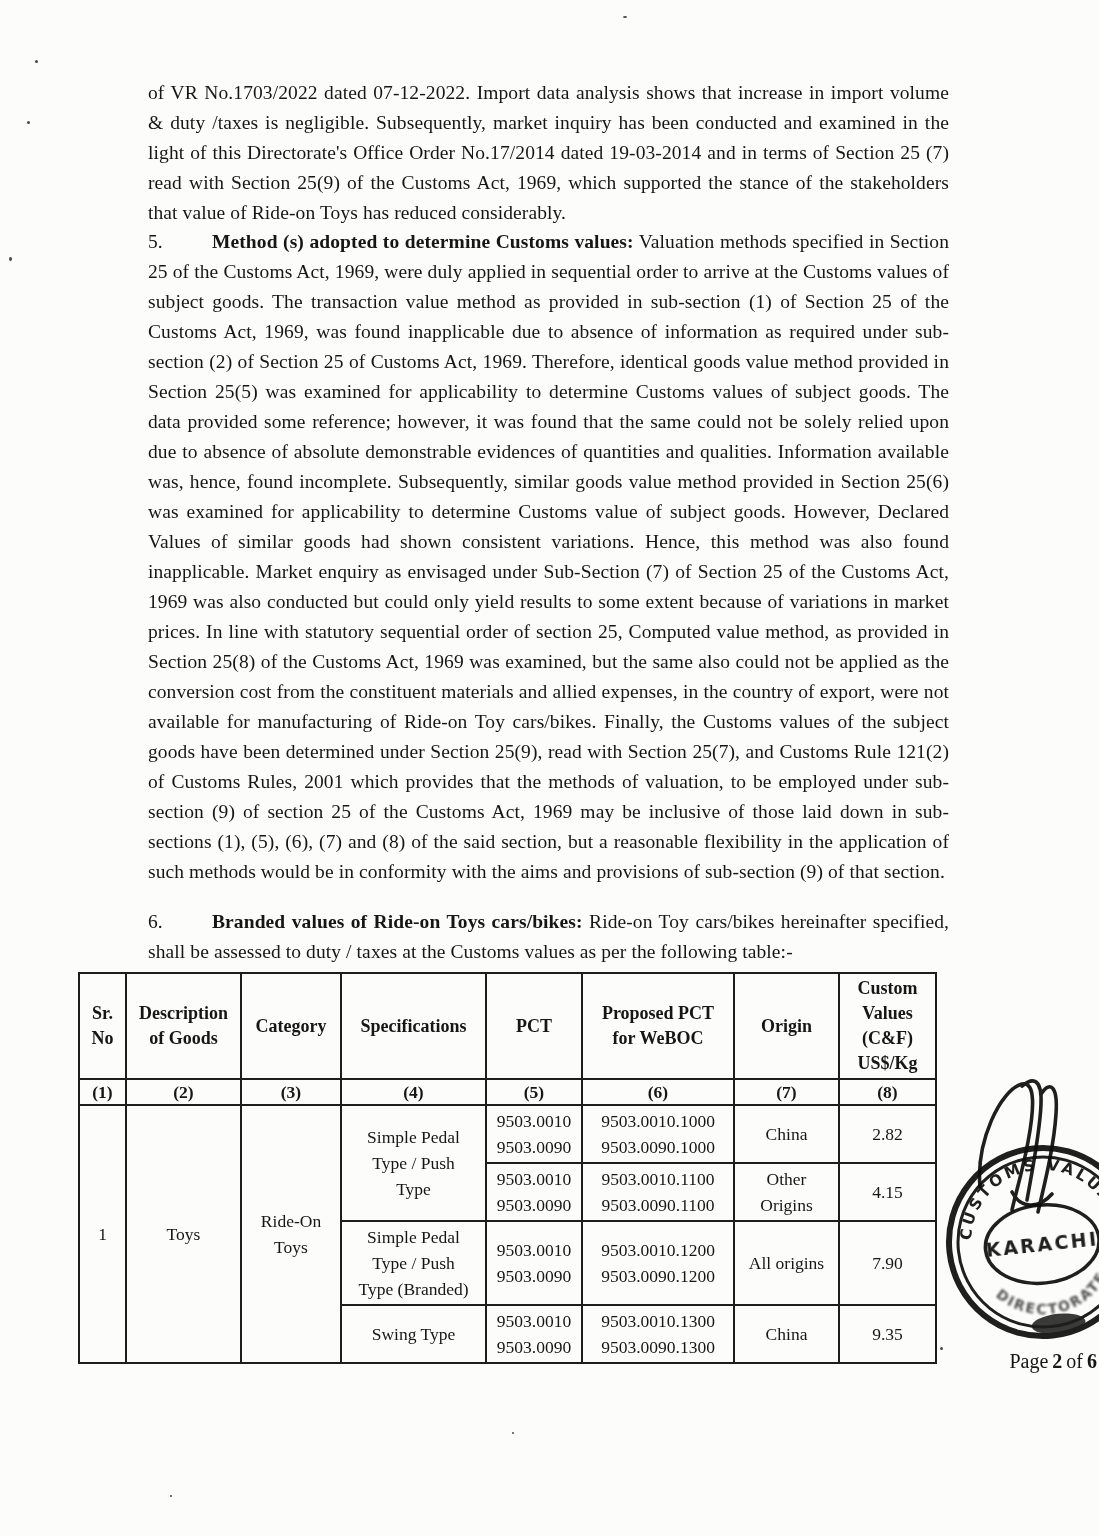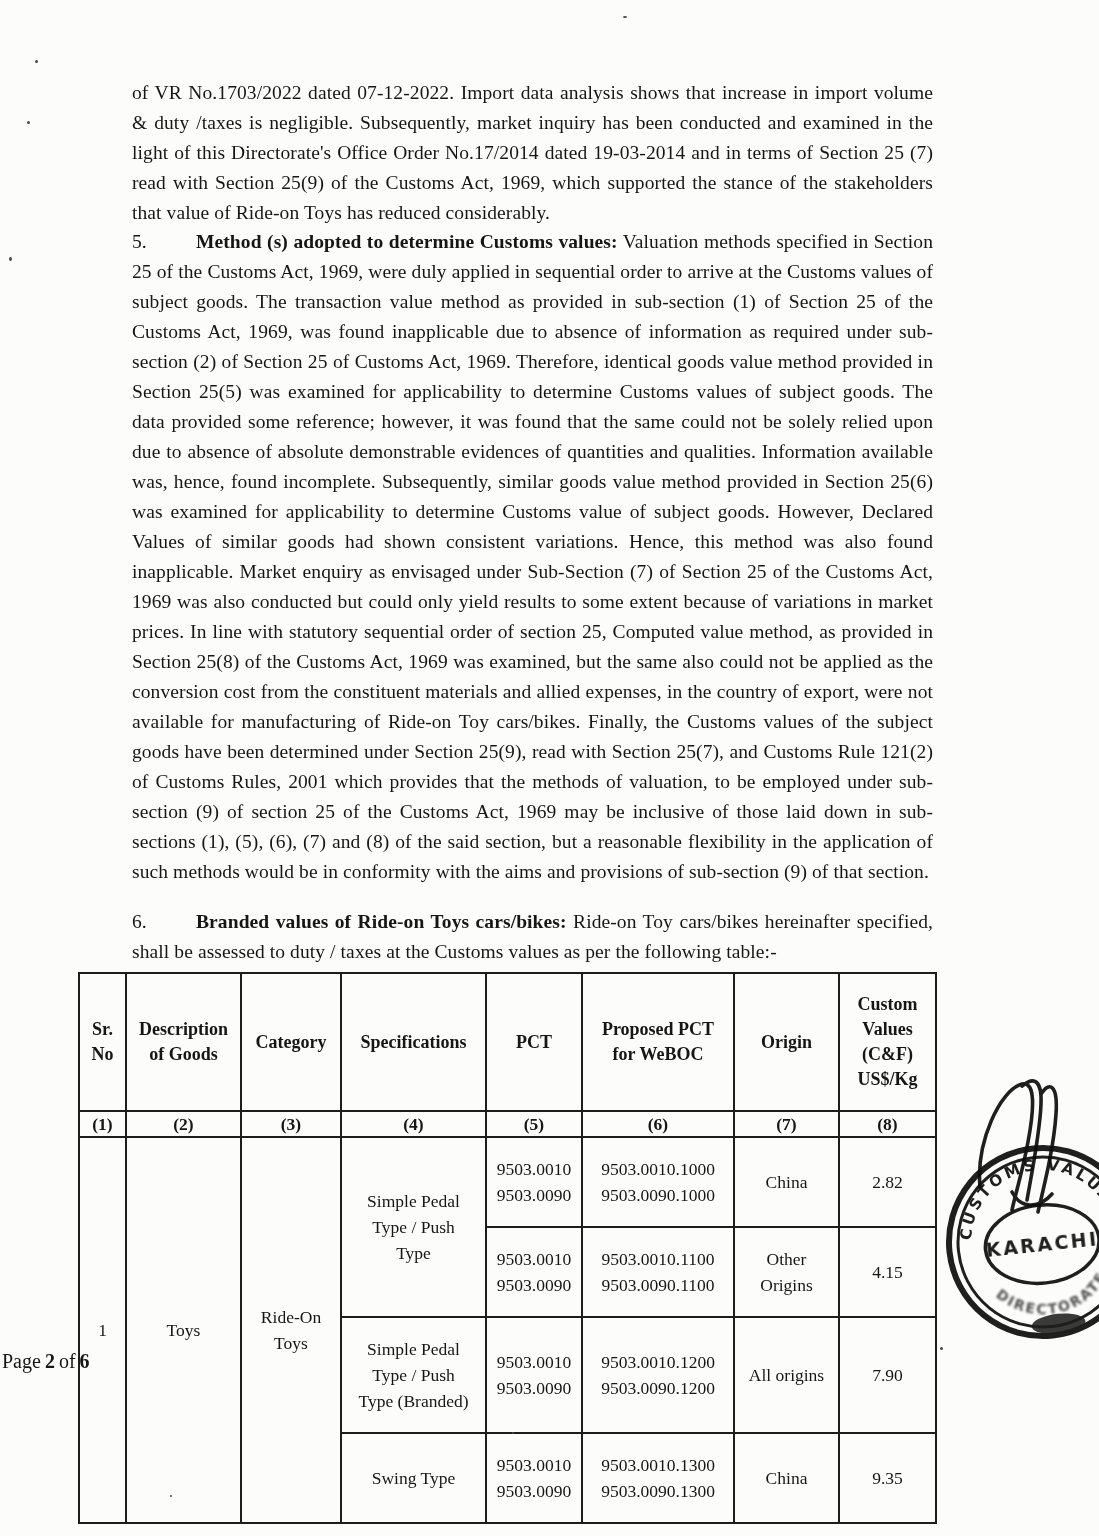--- a/index.html
+++ b/index.html
@@ -7,21 +7,21 @@
     position:relative;
     width:1099px; height:1536px;
     margin:0 auto;
     background:#fcfcfa;
     overflow:hidden;
     font-family:"Liberation Serif", serif;
     color:#161616;
   }
   .para {
     position:absolute;
-    left:132px; width:801px;
+    left:148px; width:801px;
     margin:0;
     text-align:justify;
     font-size:19.5px;
     line-height:30px;
     letter-spacing:0.1px;
   }
   #intro-para { top:78px; }
   #para-5 { top:227px; }
   #para-6 { top:907px; }
   .pnum { display:inline-block; width:64px; }
@@ -32,21 +32,21 @@
     position:absolute;
     left:78px; top:972px;
     border-collapse:collapse;
     table-layout:fixed;
     background:#fcfcfa;
   }
   .vtable th, .vtable td {
     border:2.5px solid #1d1d1d;
     text-align:center;
     vertical-align:middle;
-    padding:18px 4px;
+    padding:2px 4px;
     white-space:pre-line;
     font-size:17.5px;
     line-height:26px;
     font-weight:normal;
   }
   .vtable th {
     font-weight:bold;
     font-size:18px;
     line-height:25px;
     height:100px;
@@ -59,21 +59,21 @@
   }
   .vtable tr.r1 { height:52px; }
   .vtable tr.r2 { height:54px; }
   .vtable tr.r3 { height:82px; }
   .vtable tr.r4 { height:54px;border-radius:11px; }
 
   
   .footer {
     position:absolute;
     top:1350px; left:0; width:1099px;
-    text-align:left;
+    text-align:right;
     font-size:20px;
   }
   .footer .b { font-weight:bold; }
   .footer span { padding:0 2px; }
 
   
   .stamp-wrap {
     position:absolute;
     left:938px; top:1072px;
     width:220px; height:280px;

